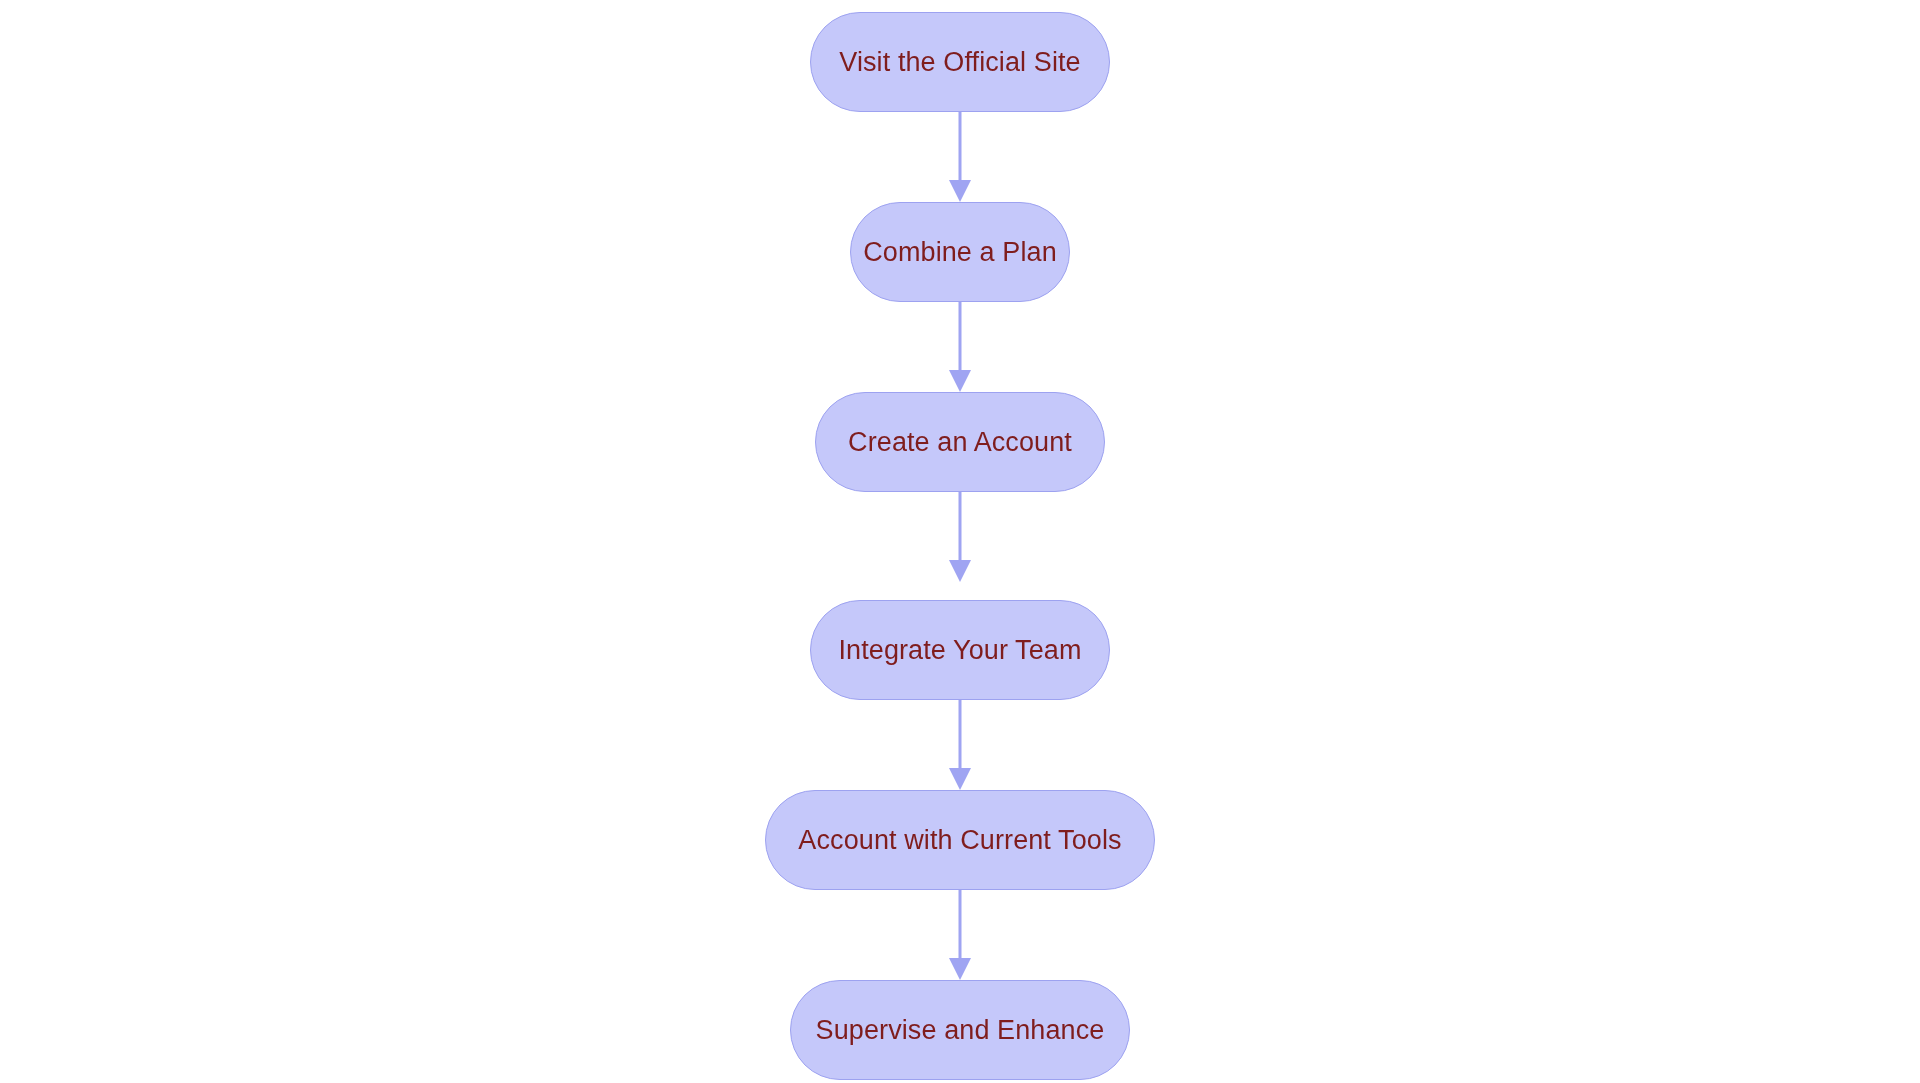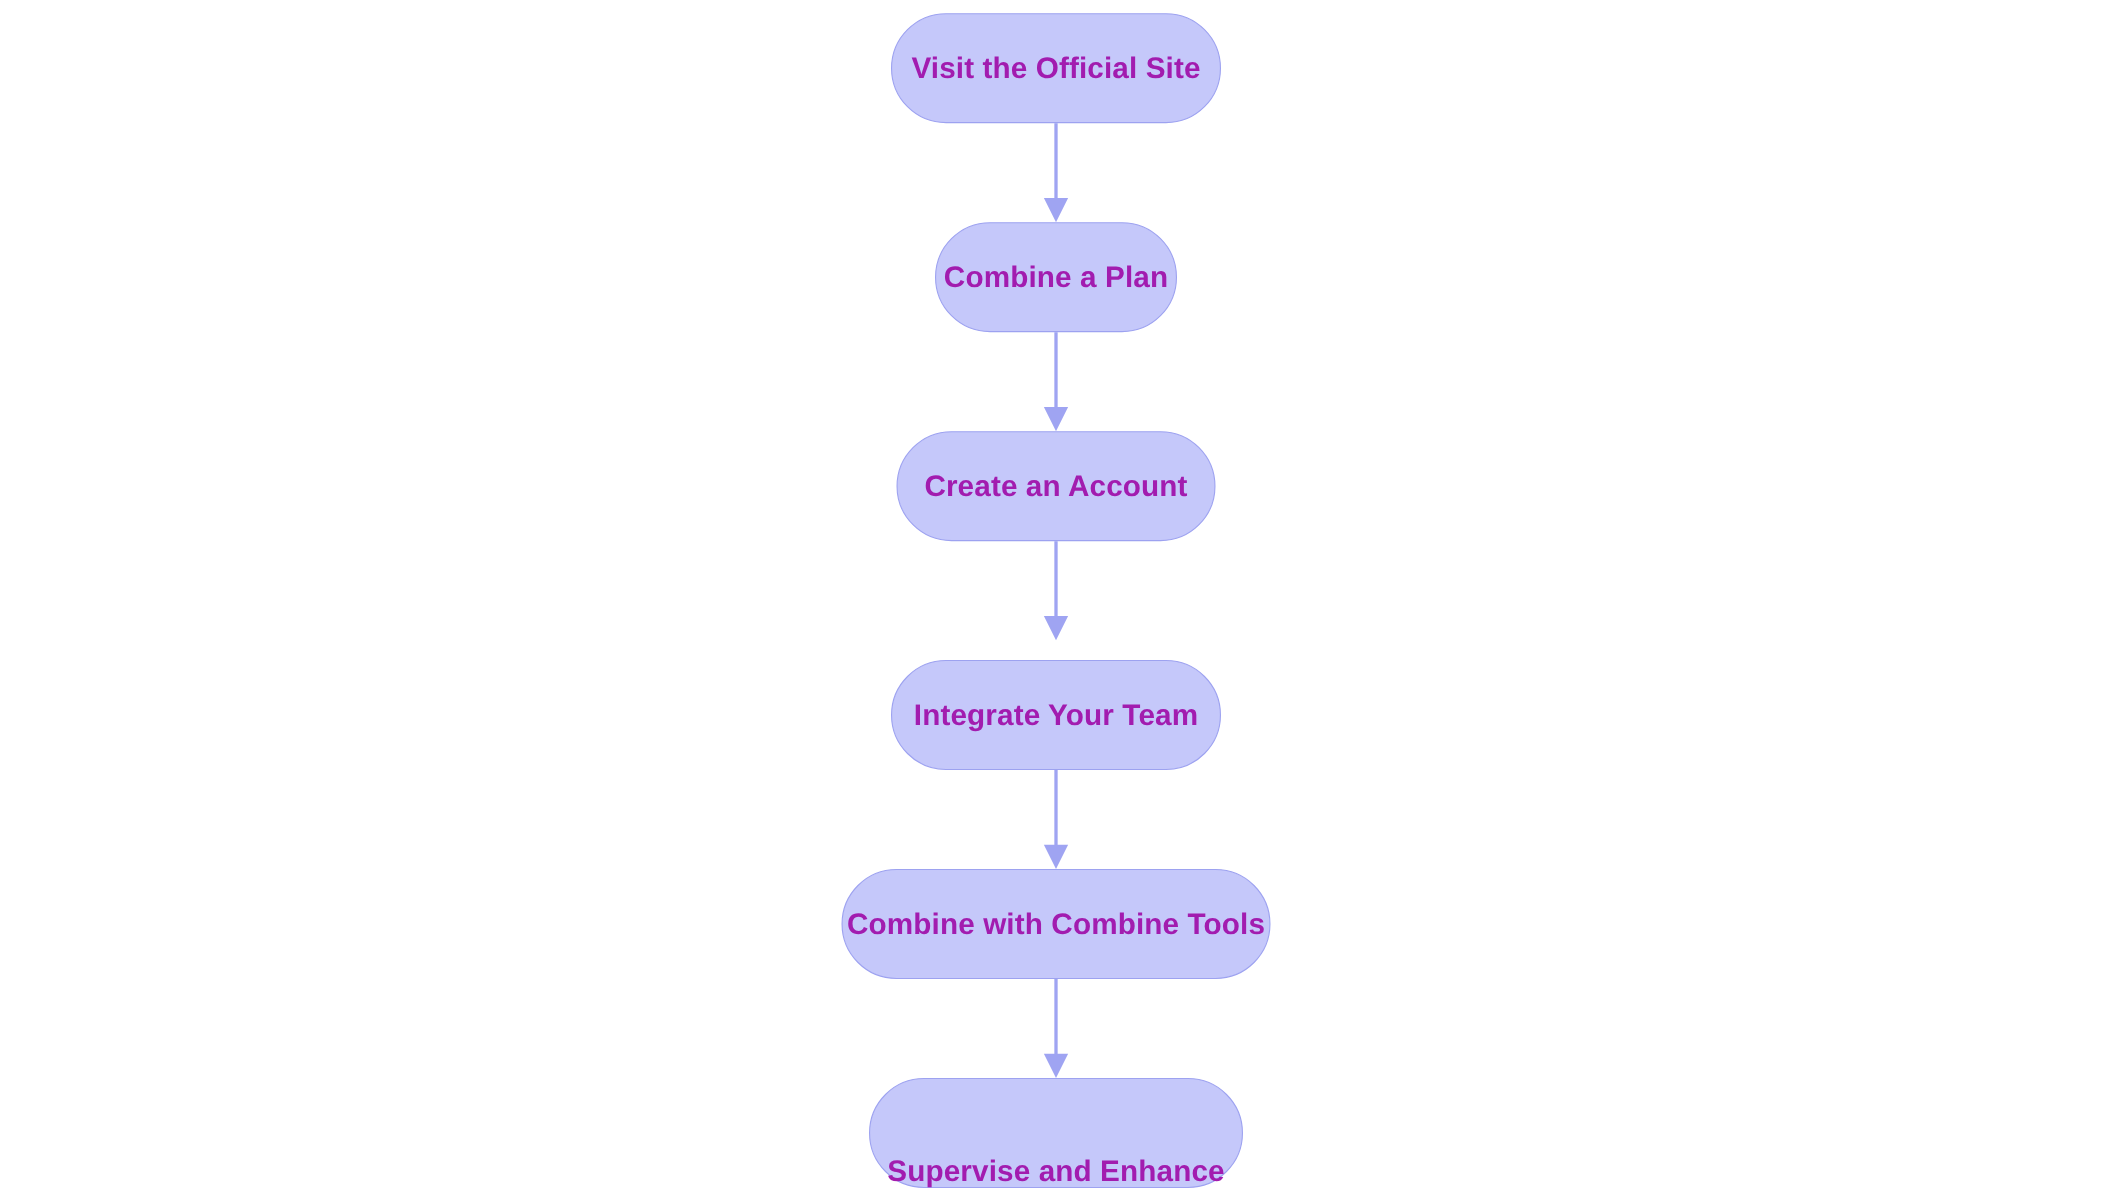--- a/index.html
+++ b/index.html
@@ -39,37 +39,37 @@
     border-radius: 50px;
     background: #c5c8fa;
     border: 1.5px solid #9da2f0;
     display: flex;
     align-items: center;
     justify-content: center;
     flex: 0 0 auto;
   }
 
   .node-label {
-    color: #a21caf;
+    color: #7f1d1d;
     font-family: "Liberation Sans", sans-serif;
     font-size: 27px;
-    font-weight: 700;
+    font-weight: 400;
     letter-spacing: 0.1px;
     line-height: 1;
     white-space: nowrap;
     user-select: none;
   }
 
   
   .node.w-0 { width: 300px; }
   .node.w-1 { width: 220px; }
   .node.w-2 { width: 290px; }
   .node.w-3 { width: 300px; margin-top: 18px; }
   .node.w-4 { width: 390px; }
-  .node.w-5 { width: 340px; align-items: flex-end; }
+  .node.w-5 { width: 340px; }
 
   .connector {
     width: 24px;
     height: 90px;
     position: relative;
     flex: 0 0 auto;
   }
   .connector .stem {
     position: absolute;
     left: 50%;
@@ -131,21 +131,21 @@
     <div class="node w-3">
       <span class="node-label">Integrate Your Team</span>
     </div>
 
     <div class="connector">
       <div class="stem"></div>
       <div class="head"></div>
     </div>
 
     <div class="node w-4">
-      <span class="node-label">Combine with Combine Tools</span>
+      <span class="node-label">Account with Current Tools</span>
     </div>
 
     <div class="connector">
       <div class="stem"></div>
       <div class="head"></div>
     </div>
 
     <div class="node w-5">
       <span class="node-label">Supervise and Enhance</span>
     </div>

